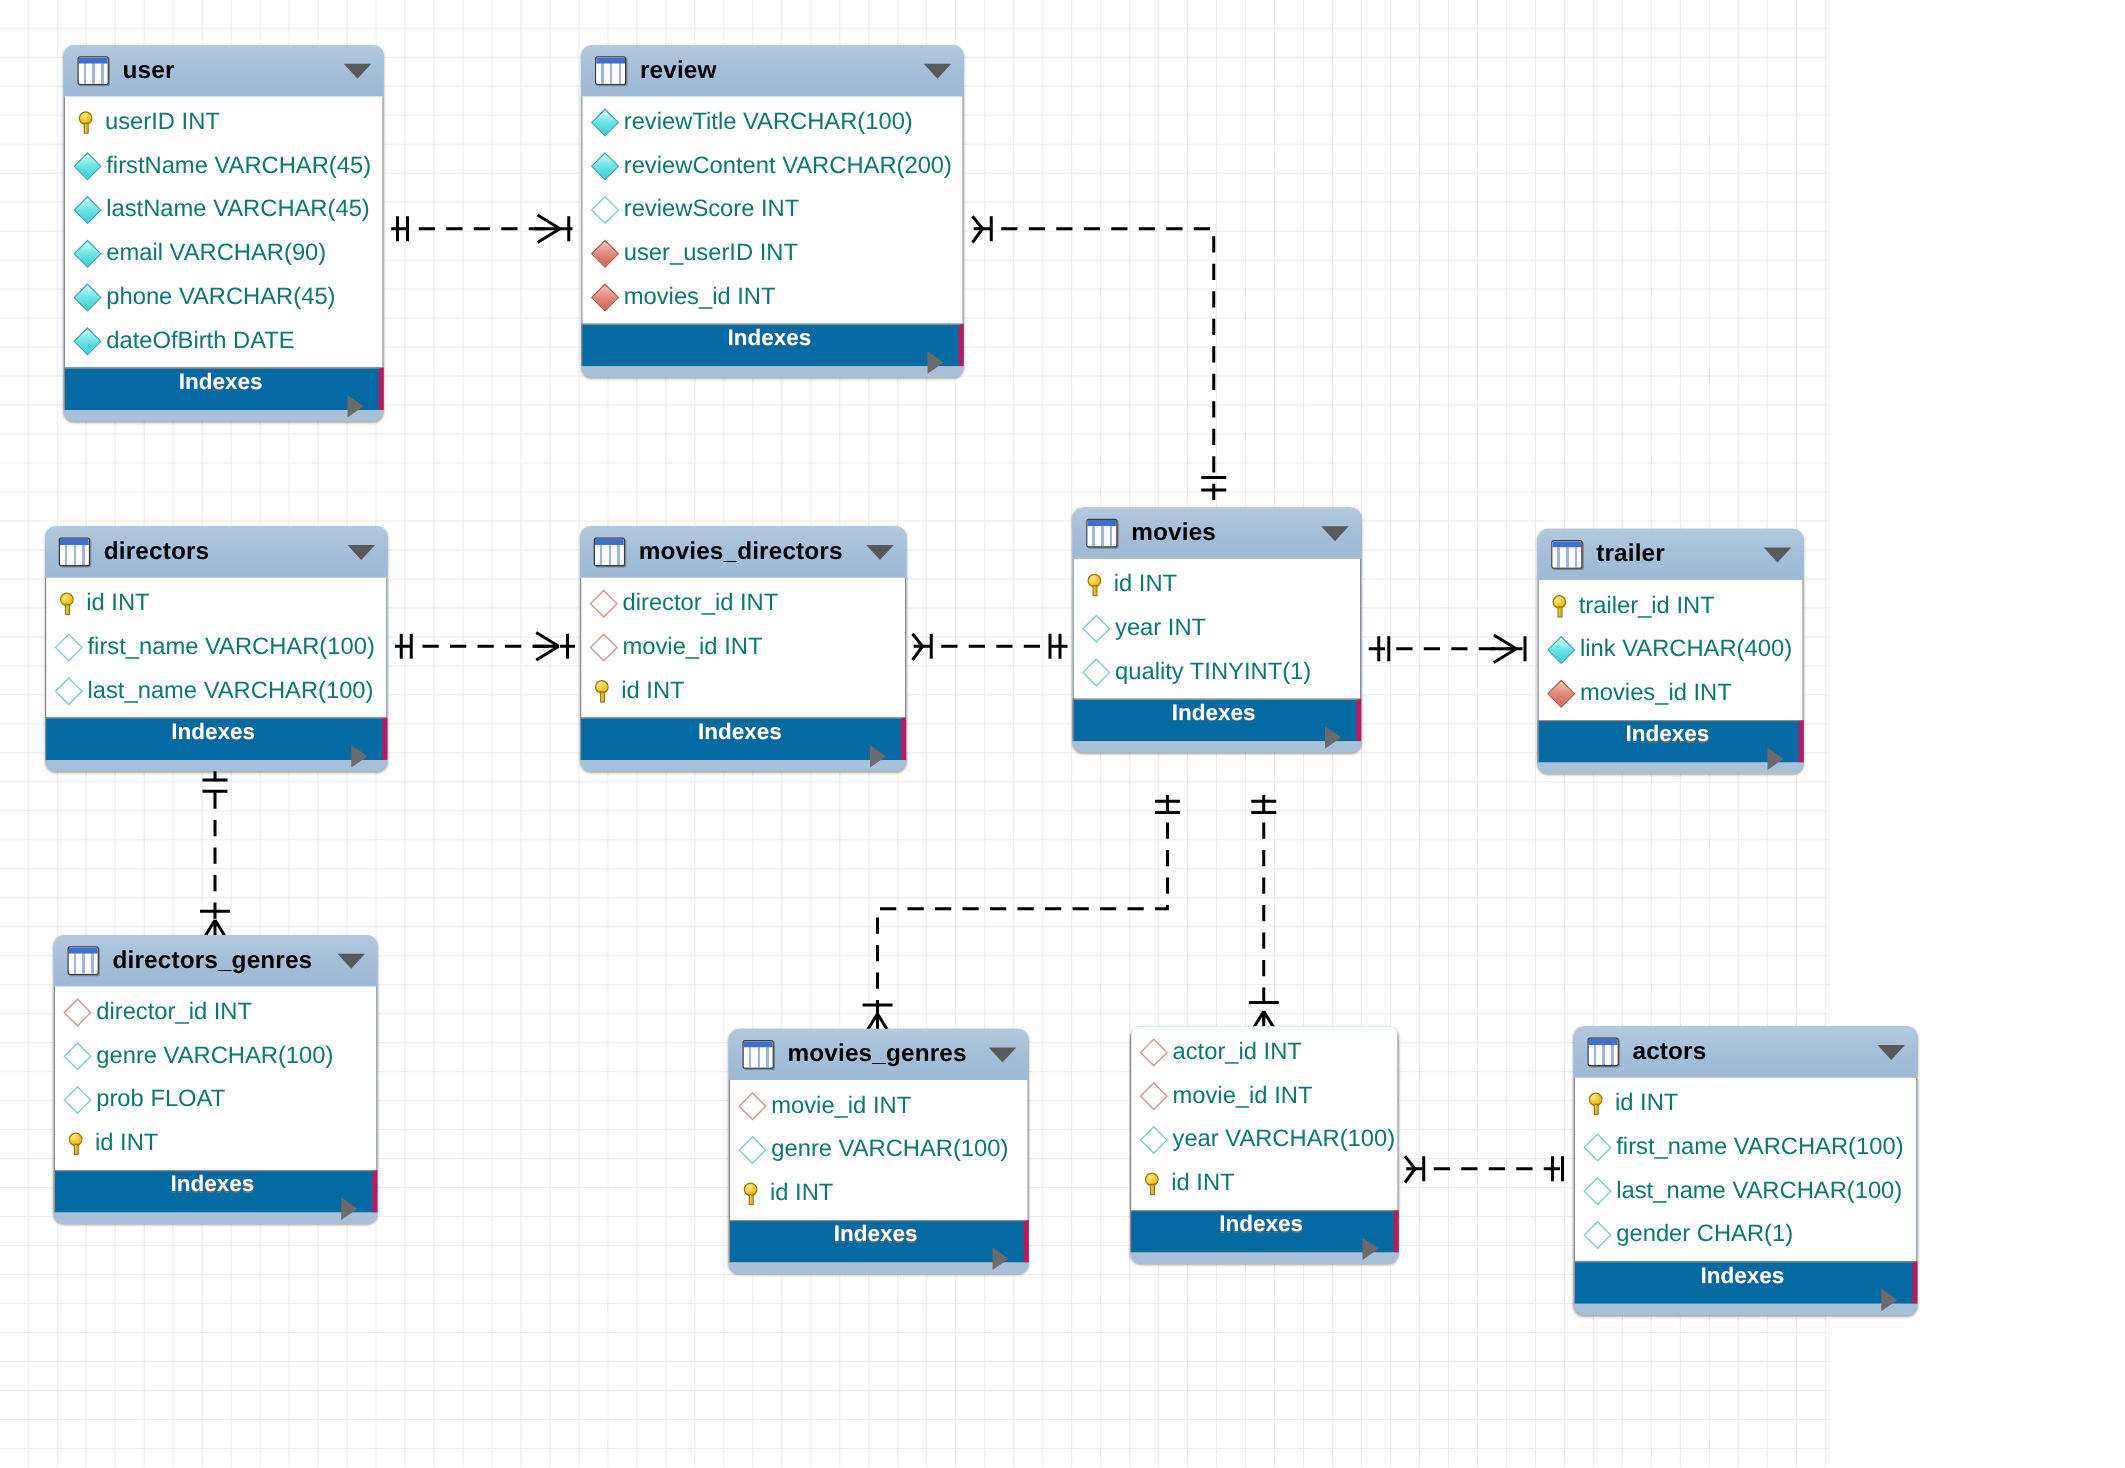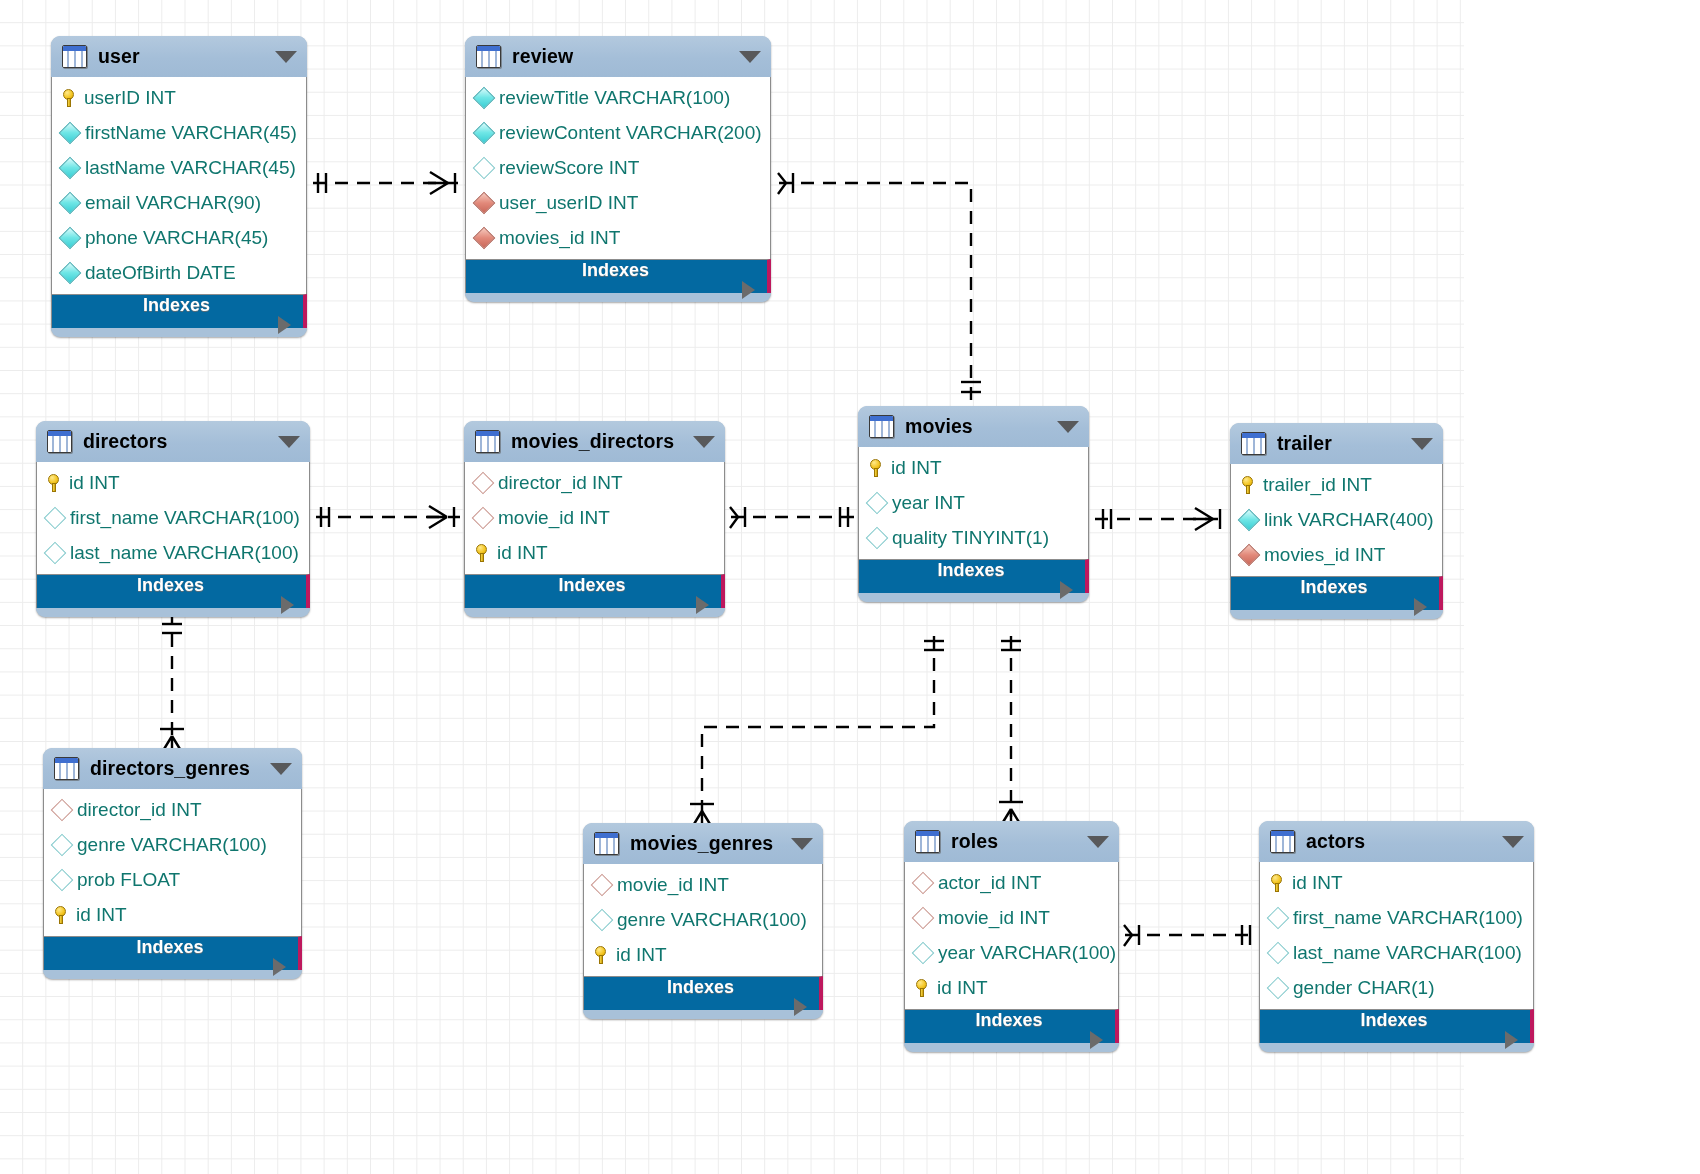--- a/index.html
+++ b/index.html
@@ -503,25 +503,20 @@
           </div>
         </div>
     <div class="tc-foot">
       <span class="foot-label">Indexes</span>
       <span class="foot-tri"></span>
     </div>
     <div class="tc-tail"></div>
   </div>
 
   <div class="table-card" style="left: 904px; top: 821px; width: 215px;">
-    <div class="tc-head">
-      <span class="tbl-icon"></span>
-      <span class="tc-title">roles</span>
-      <span class="tc-caret"></span>
-    </div>
     <div class="tc-body">
           <div class="col-row">
             <span class="g g-dia dia-red-open"></span>
             <span class="col-name">actor_id INT</span>
           </div>
           <div class="col-row">
             <span class="g g-dia dia-red-open"></span>
             <span class="col-name">movie_id INT</span>
           </div>
           <div class="col-row">

